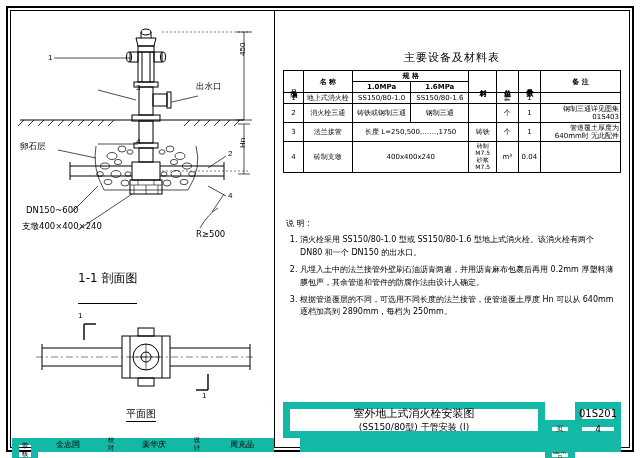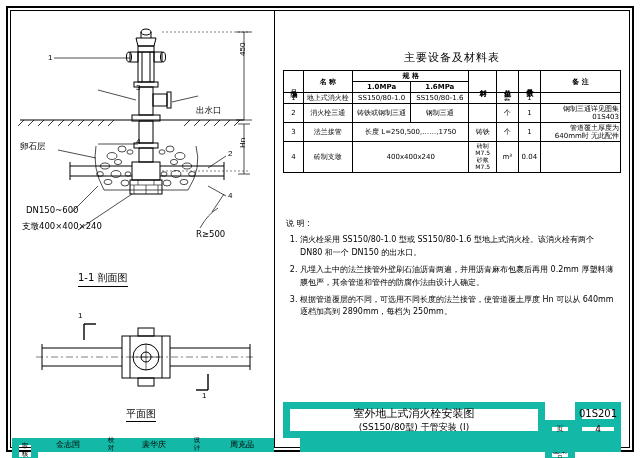--- a/index.html
+++ b/index.html
@@ -209,26 +209,26 @@
     <div class="lbl" style="left:48px;top:54px;">1</div>
     <div class="lbl" style="left:136px;top:84px;">3</div>
     <div class="lbl" style="left:136px;top:138px;">4</div>
     <div class="lbl" style="left:228px;top:150px;">2</div>
     <div class="lbl" style="left:228px;top:192px;">4</div>
 
     <div class="lbl" style="left:239px;top:56px;transform:rotate(-90deg);transform-origin:left top;">450</div>
     <div class="lbl" style="left:239px;top:148px;transform:rotate(-90deg);transform-origin:left top;">Hn</div>
 
     <div class="lbl-cn" style="left:20px;top:142px;">卵石层</div>
-    <div class="lbl-cn" style="left:196px;top:82px;margin-top:24px;">出水口</div>
+    <div class="lbl-cn" style="left:196px;top:82px;">出水口</div>
     <div class="lbl-cn" style="left:26px;top:206px;">DN150~600</div>
     <div class="lbl-cn" style="left:22px;top:222px;">支墩400×400×240</div>
     <div class="lbl-cn" style="left:196px;top:230px;">R≥500</div>
 
-    <div class="lbl-cn" style="left:78px;top:272px;font-size:10px;border-bottom:1px solid #000;padding-bottom:2px;">1-1 剖面图</div>
+    <div class="lbl-cn" style="left:78px;top:272px;font-size:12px;border-bottom:1px solid #000;padding-bottom:17px;">1-1 剖面图</div>
   </div>
 
   <div>
     <svg width="240" height="86" viewBox="0 0 240 86" style="position:absolute;left:26px;top:320px;">
       <g stroke="#000" fill="none" stroke-width="1">
 
         <line x1="16" y1="28" x2="96" y2="28"></line>
         <line x1="16" y1="46" x2="96" y2="46"></line>
         <line x1="144" y1="28" x2="224" y2="28"></line>
         <line x1="144" y1="46" x2="224" y2="46"></line>

